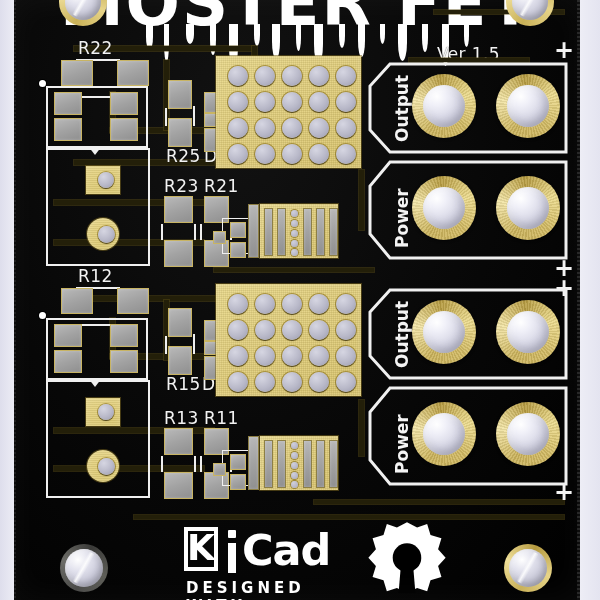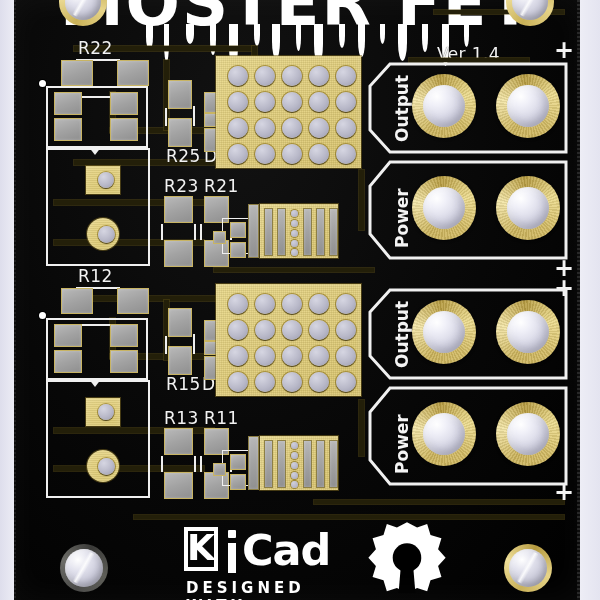--- a/index.html
+++ b/index.html
@@ -206,21 +206,21 @@
     <div class="drip" style="left:282px;top:24px;width:5px;height:27px;"></div>
     <div class="drip" style="left:300px;top:24px;width:9px;height:40px;"></div>
     <div class="drip" style="left:325px;top:24px;width:6px;height:24px;"></div>
     <div class="drip" style="left:344px;top:24px;width:7px;height:33px;"></div>
     <div class="drip" style="left:366px;top:24px;width:5px;height:20px;"></div>
     <div class="drip" style="left:384px;top:24px;width:9px;height:37px;"></div>
     <div class="drip" style="left:408px;top:24px;width:6px;height:28px;"></div>
     <div class="drip" style="left:428px;top:24px;width:7px;height:42px;"></div>
     <div class="drip" style="left:450px;top:24px;width:5px;height:23px;"></div>
 
-    <div id="ver" class="silk" style="font-size:17px;">Ver 1.4</div>
+    <div id="ver" class="silk" style="font-size:17px;">Ver 1.5</div>
 
     <div class="trace" style="left:60px;top:46px;width:180px;height:5px;"></div>
     <div class="trace" style="left:238px;top:46px;width:5px;height:20px;"></div>
     <div class="trace" style="left:96px;top:92px;width:5px;height:40px;"></div>
     <div class="trace" style="left:96px;top:128px;width:120px;height:5px;"></div>
     <div class="trace" style="left:150px;top:60px;width:5px;height:70px;"></div>
     <div class="trace" style="left:60px;top:160px;width:140px;height:5px;"></div>
     <div class="trace" style="left:40px;top:200px;width:160px;height:5px;"></div>
     <div class="trace" style="left:40px;top:240px;width:150px;height:5px;"></div>
     <div class="trace" style="left:345px;top:170px;width:5px;height:60px;"></div>

